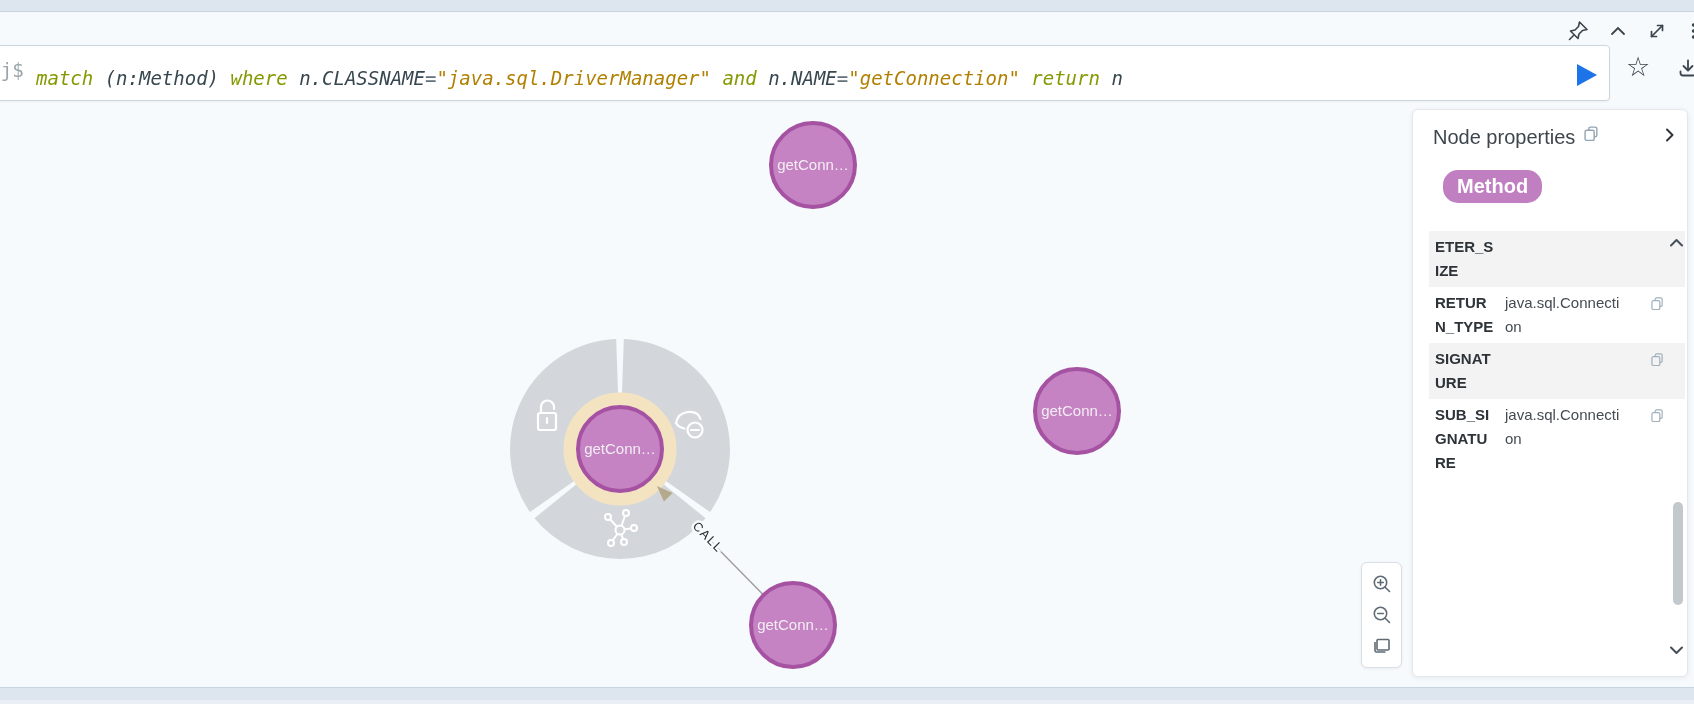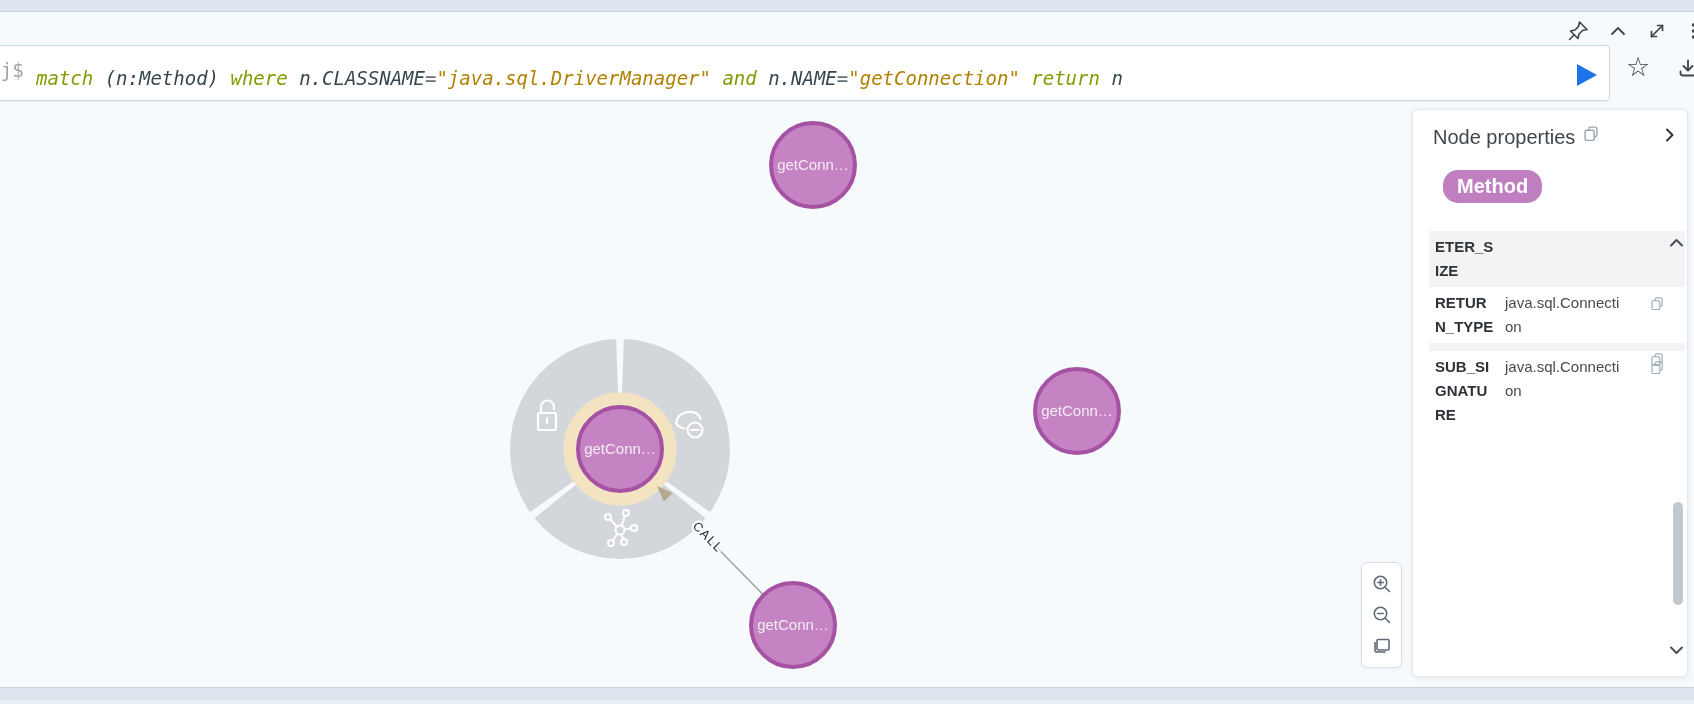--- a/index.html
+++ b/index.html
@@ -232,20 +232,21 @@
     <div class="pkey">RETURN_TYPE</div>
     <div class="pval">java.sql.Connection</div>
     <span class="pcopy">
       <svg width="13" height="13" viewBox="0 0 14 14" fill="none" stroke="currentColor" stroke-width="1.3" stroke-linejoin="round">
         <rect x="1" y="4" width="8.5" height="9.5" rx="1.5"></rect>
         <path d="M4.5,4 V2.5 A1.5,1.5 0 0 1 6,1 h4.5 a1.5,1.5 0 0 1 1.5,1.5 v6 A1.5,1.5 0 0 1 10.5,10 H9.5"></path>
       </svg>
     </span>
   </div>
         <div class="prow">
+    <div class="pkey">SIGNATURE</div>
     <span class="pcopy">
       <svg width="13" height="13" viewBox="0 0 14 14" fill="none" stroke="currentColor" stroke-width="1.3" stroke-linejoin="round">
         <rect x="1" y="4" width="8.5" height="9.5" rx="1.5"></rect>
         <path d="M4.5,4 V2.5 A1.5,1.5 0 0 1 6,1 h4.5 a1.5,1.5 0 0 1 1.5,1.5 v6 A1.5,1.5 0 0 1 10.5,10 H9.5"></path>
       </svg>
     </span>
   </div>
         <div class="prow">
     <div class="pkey">SUB_SIGNATURE</div>
     <div class="pval">java.sql.Connection</div>

